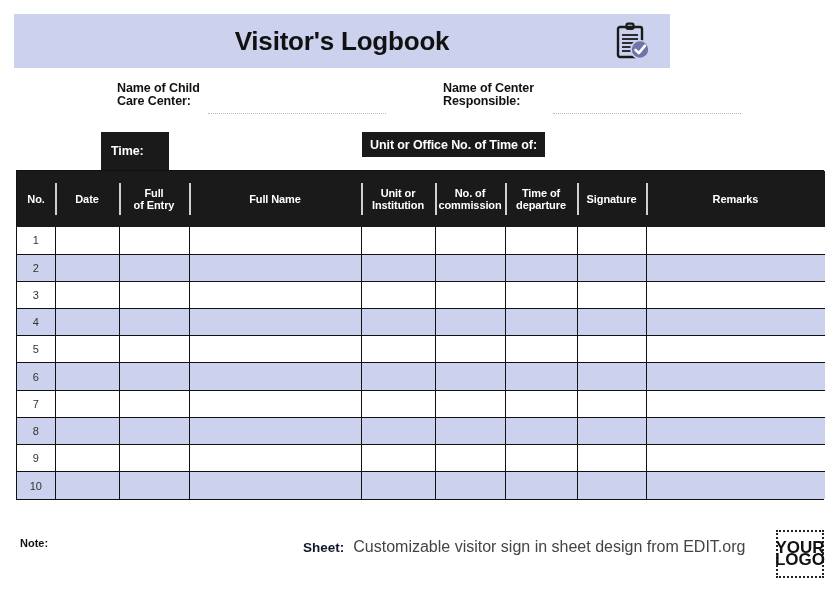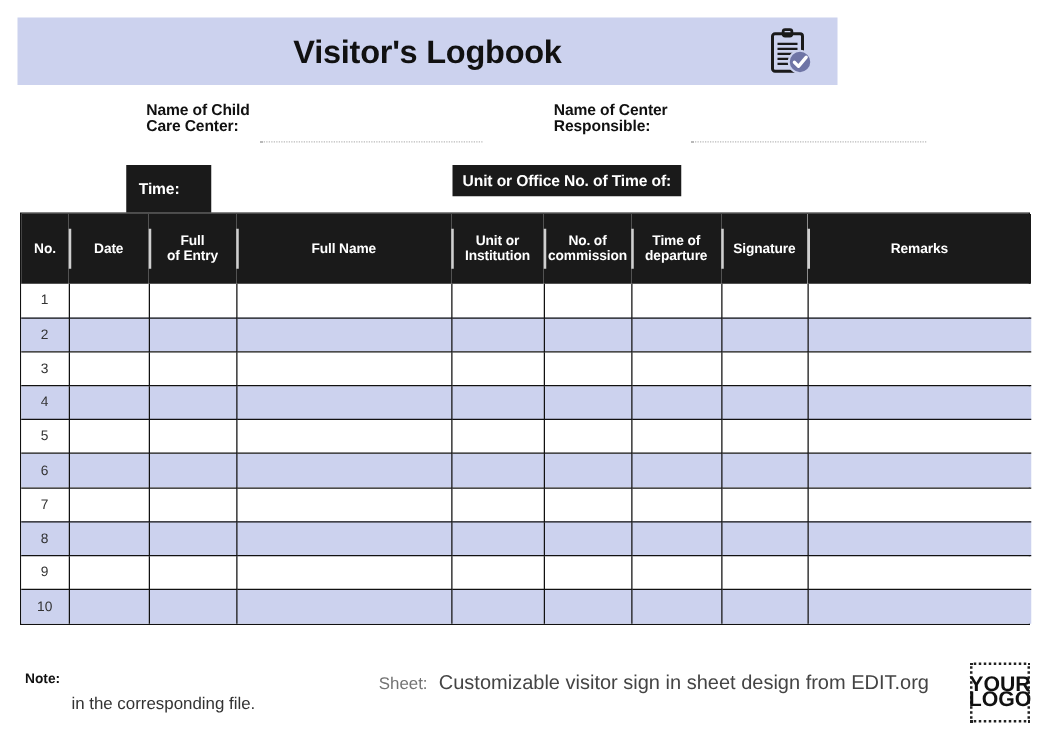--- a/index.html
+++ b/index.html
@@ -107,21 +107,21 @@
     position: absolute; left: 20px; top: 537px;
     display: flex; align-items: flex-start; gap: 9px;
   }
   .note-key { font-size: 11px; font-weight: bold; color: #111; }
   .note-val { font-size: 13.5px; color: #333; line-height: 17px; }
 
   .footer-sheet {
     position: absolute; left: 303px; top: 538px;
     display: flex; align-items: baseline; gap: 9px;
   }
-  .sheet-key { font-size: 13.5px; font-weight: normal; color: #737373; }
+  .sheet-key { font-size: 13.5px; font-weight: bold; color: #0f172a; }
   .sheet-val { font-size: 16px; color: #444; }
 
   .logo-box {
     position: absolute; right: 16px; top: 530px;
     width: 48px; height: 48px;
     border: 2px dotted #222;
     display: flex; flex-direction: column;
     align-items: center; justify-content: center;
     line-height: 12px;
   }
@@ -314,21 +314,20 @@
             <td></td>
           </tr>
         </tbody>
     </table>
   </div>
 
   <div class="footer-note">
     <span class="note-key">Note:</span>
     <span class="note-val">
       <br>
-      <span>in the corresponding file.</span>
     </span>
   </div>
 
   <div class="footer-sheet">
     <span class="sheet-key">Sheet:</span>
     <span class="sheet-val">Customizable visitor sign in sheet design from EDIT.org</span>
   </div>
 
   <div class="logo-box">
     <span class="logo-line">YOUR</span>

